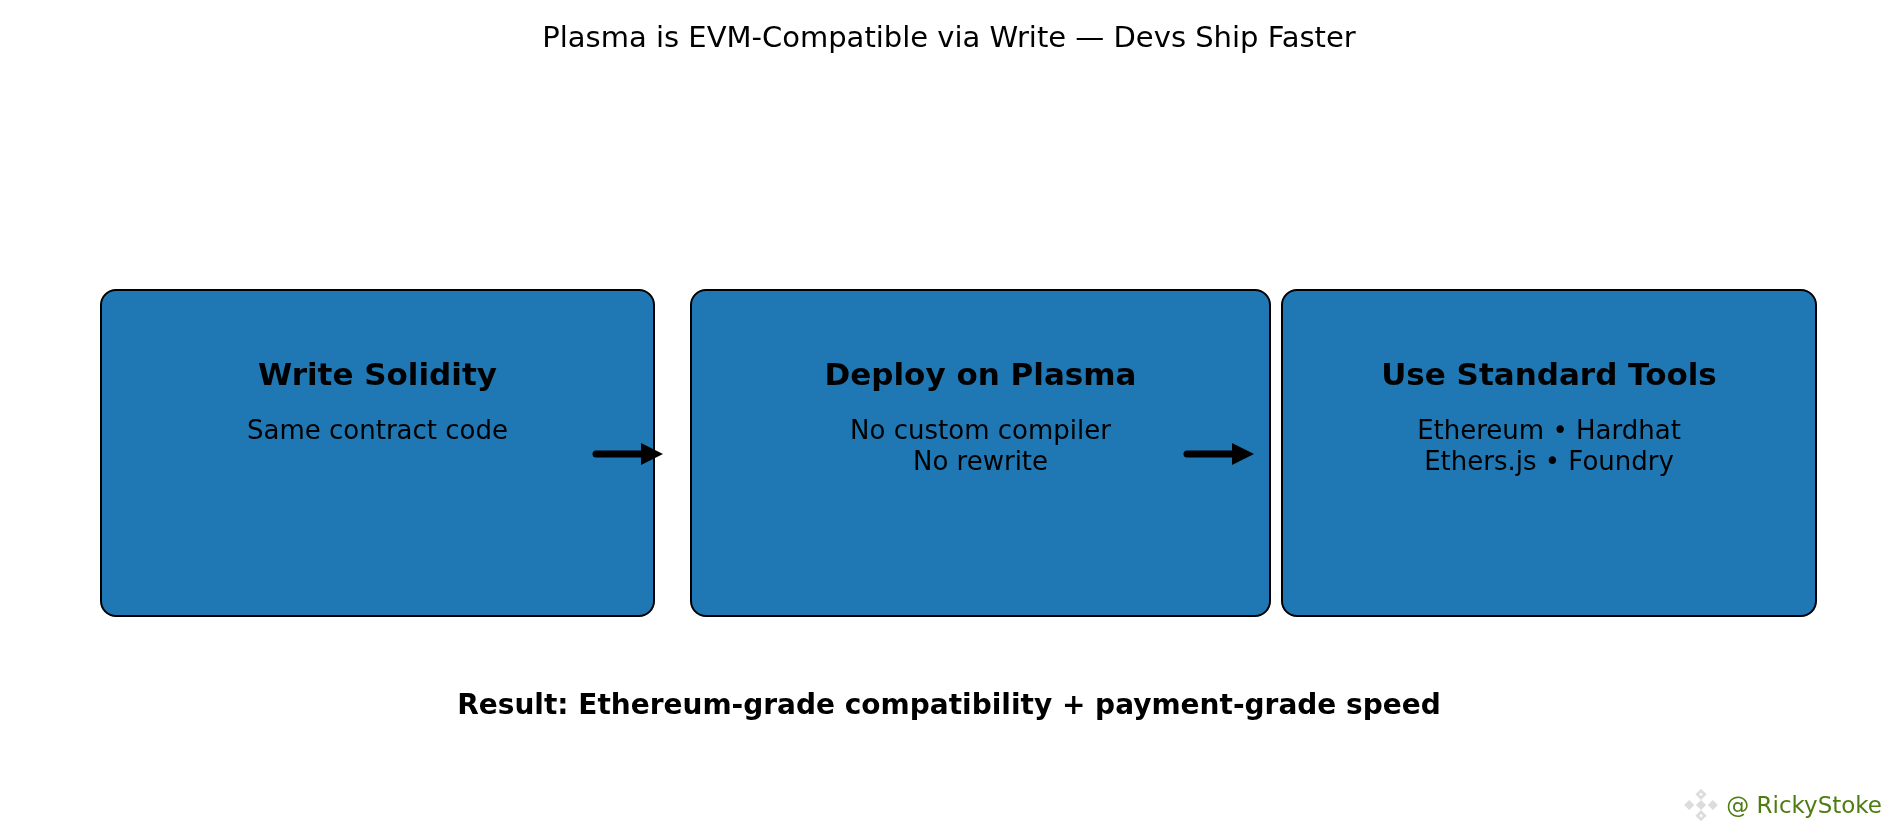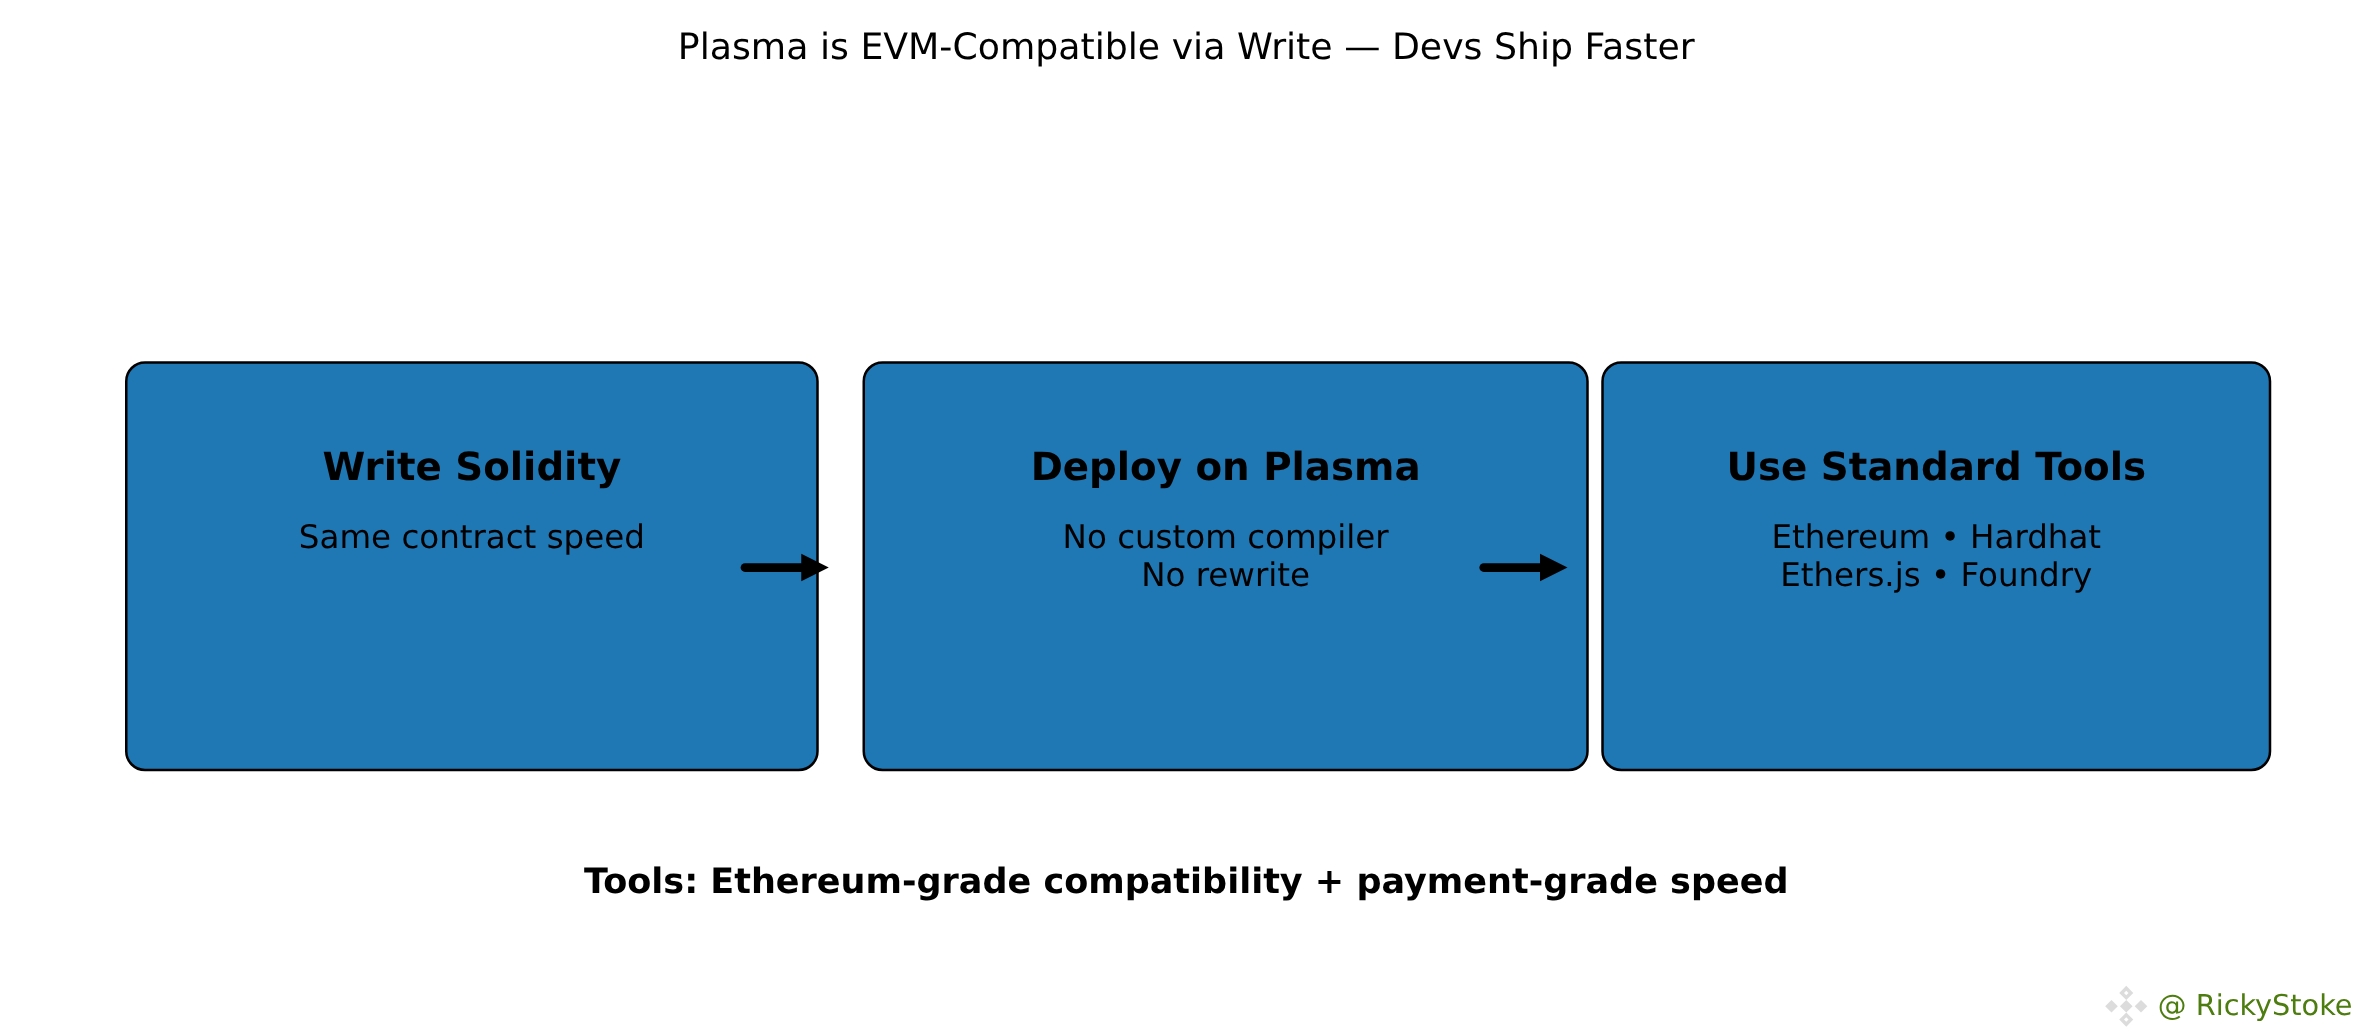--- a/index.html
+++ b/index.html
@@ -87,21 +87,21 @@
 </head>
 <body>
 
 <div class="canvas">
 
   <div class="title">Plasma is EVM-Compatible via Write — Devs Ship Faster</div>
 
   <div class="step-box box-1">
     <div class="box-heading">Write Solidity</div>
     <div class="box-body">
-      <div>Same contract speed</div>
+      <div>Same contract code</div>
     </div>
   </div>
 
   <svg class="flow-arrow arrow-1" viewBox="0 0 72 28" aria-hidden="true">
     <line x1="4" y1="14" x2="52" y2="14" stroke="#000000" stroke-width="7" stroke-linecap="round"></line>
     <polygon points="49,3 71,14 49,25" fill="#000000"></polygon>
   </svg>
 
   <div class="step-box box-2">
     <div class="box-heading">Deploy on Plasma</div>
@@ -117,21 +117,21 @@
   </svg>
 
   <div class="step-box box-3">
     <div class="box-heading">Use Standard Tools</div>
     <div class="box-body">
       <div>Ethereum • Hardhat</div>
       <div>Ethers.js • Foundry</div>
     </div>
   </div>
 
-  <div class="result-line">Tools: Ethereum-grade compatibility + payment-grade speed</div>
+  <div class="result-line">Result: Ethereum-grade compatibility + payment-grade speed</div>
 
   <div class="watermark">
     <svg width="36" height="36" viewBox="0 0 32 32" aria-hidden="true">
       <g fill="#dcdcdc">
         <polygon points="16,1.5 21,6.5 16,11.5 11,6.5"></polygon>
         <polygon points="5.5,11.5 10,16 5.5,20.5 1,16"></polygon>
         <polygon points="16,11.5 20.5,16 16,20.5 11.5,16"></polygon>
         <polygon points="26.5,11.5 31,16 26.5,20.5 22,16"></polygon>
         <polygon points="16,20.5 21,25.5 16,30.5 11,25.5"></polygon>
       </g>

